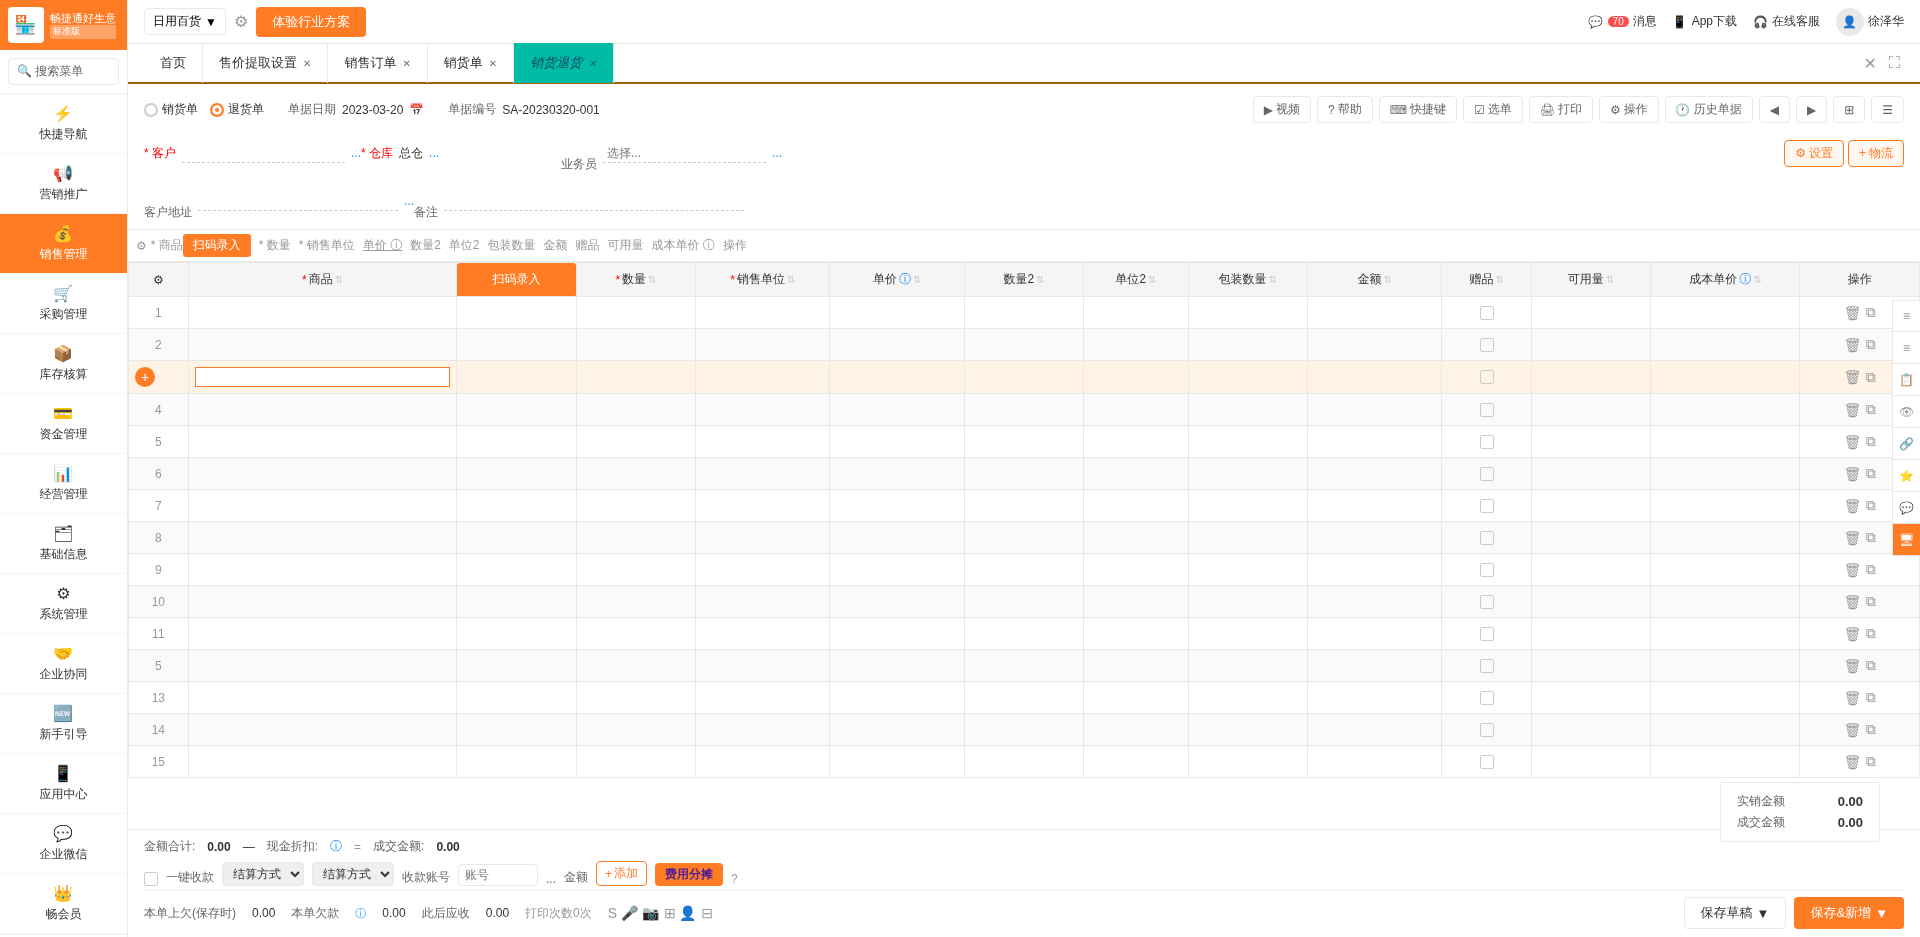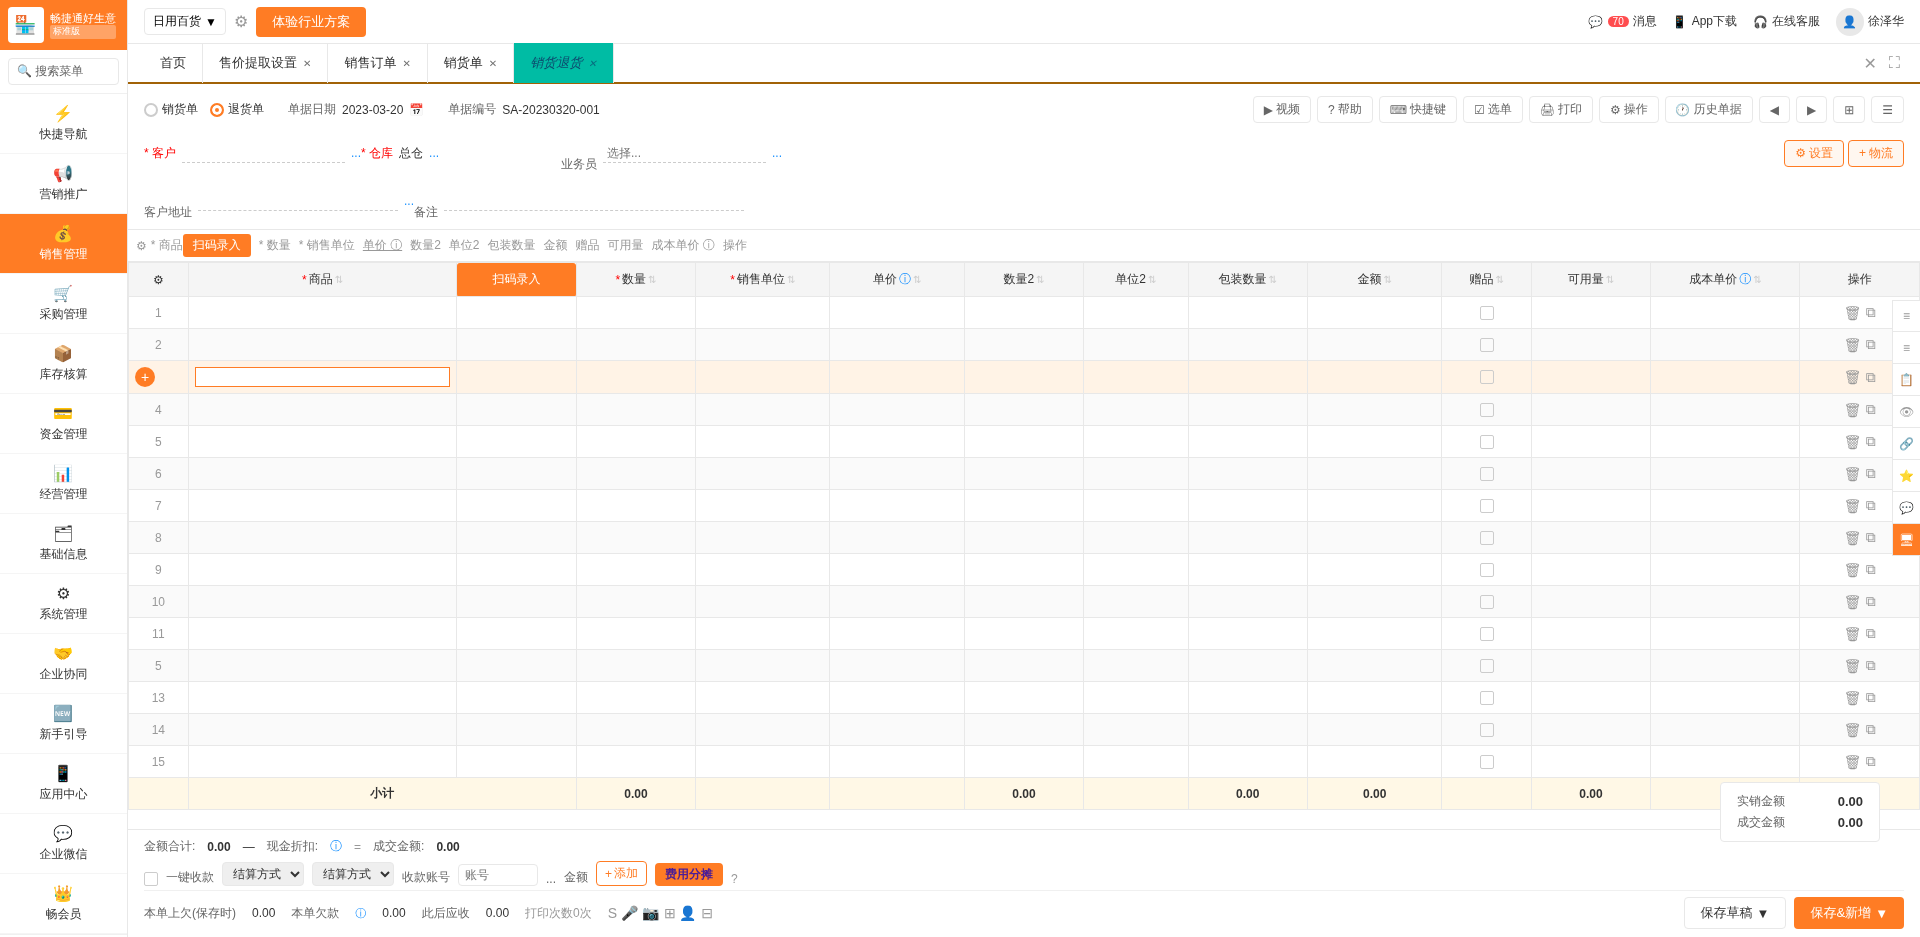--- a/index.html
+++ b/index.html
@@ -823,35 +823,20 @@
                 </td>
                 <td></td>
                 <td></td>
                 <td>
                   <div class="row-actions">
                     <button class="row-action-btn">🗑</button>
                     <button class="row-action-btn">⧉</button>
                   </div>
                 </td>
               </tr>
-              <tr class="subtotal-row">
-    <td></td>
-    <td colspan="2" style="text-align:center; color:#333;">小计</td>
-    <td style="text-align:center;">0.00</td>
-    <td></td>
-    <td></td>
-    <td style="text-align:center;">0.00</td>
-    <td></td>
-    <td style="text-align:center;">0.00</td>
-    <td style="text-align:center;">0.00</td>
-    <td></td>
-    <td style="text-align:center;">0.00</td>
-    <td></td>
-    <td></td>
-  </tr>
             </tbody>
         </table>
       </div>
     </div>
 
     <div class="footer">
       <div class="footer-row1">
         <span class="footer-label">金额合计:</span>
         <span class="footer-val">0.00</span>
         <span class="footer-dash">—</span>

